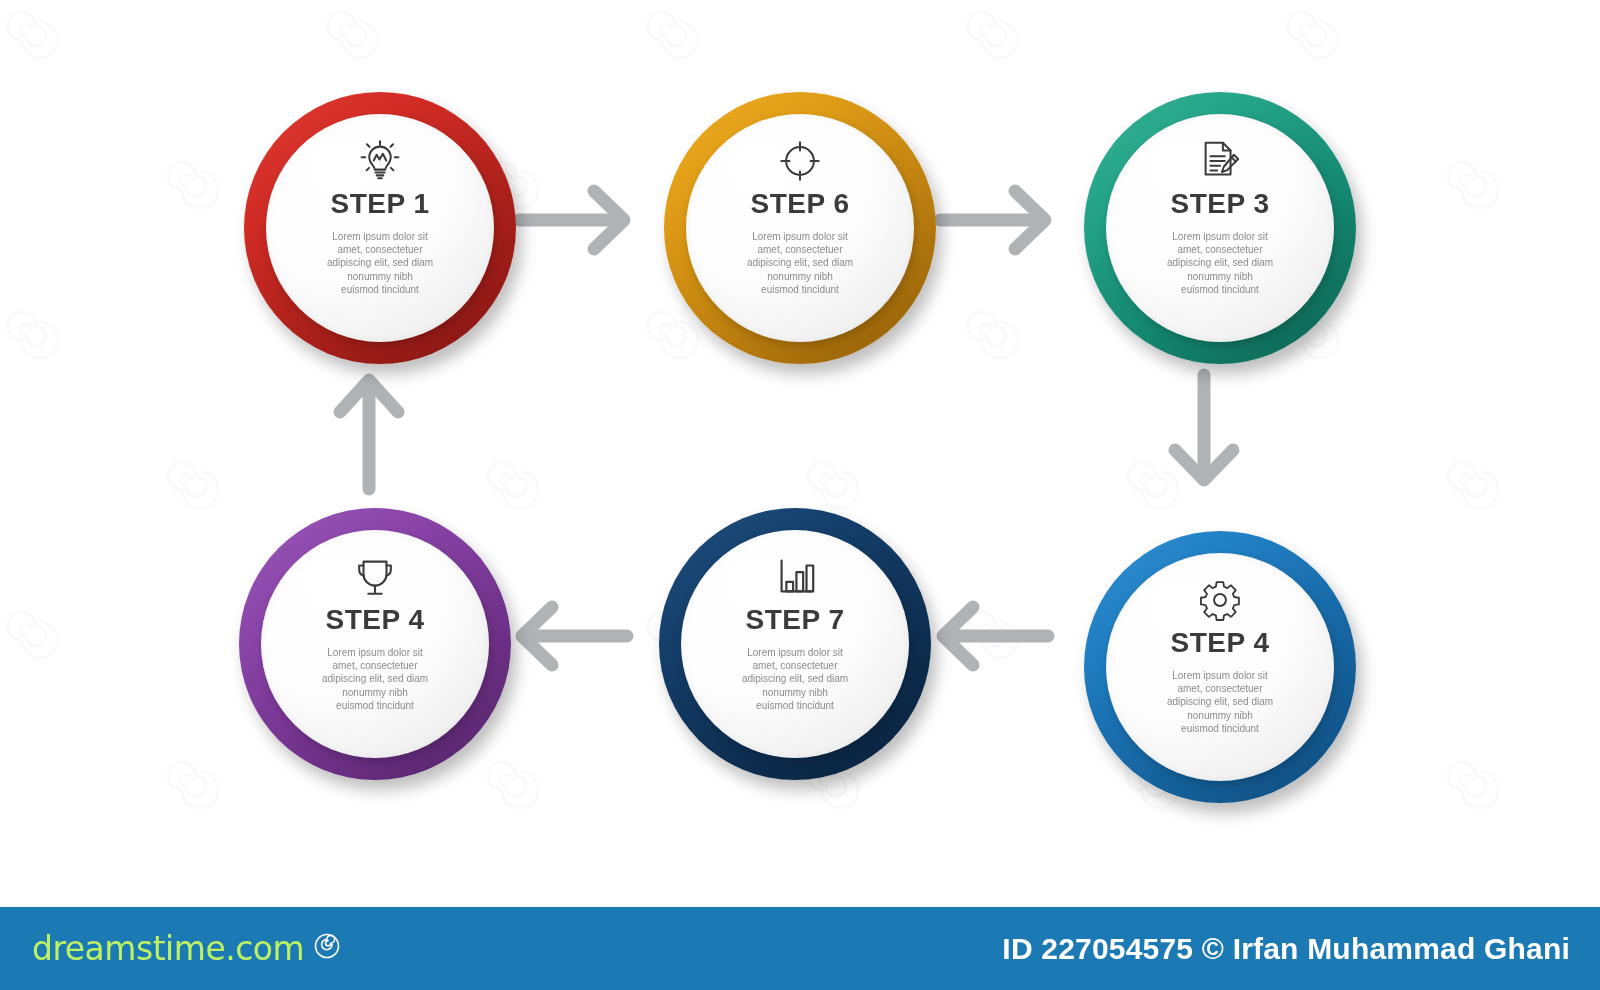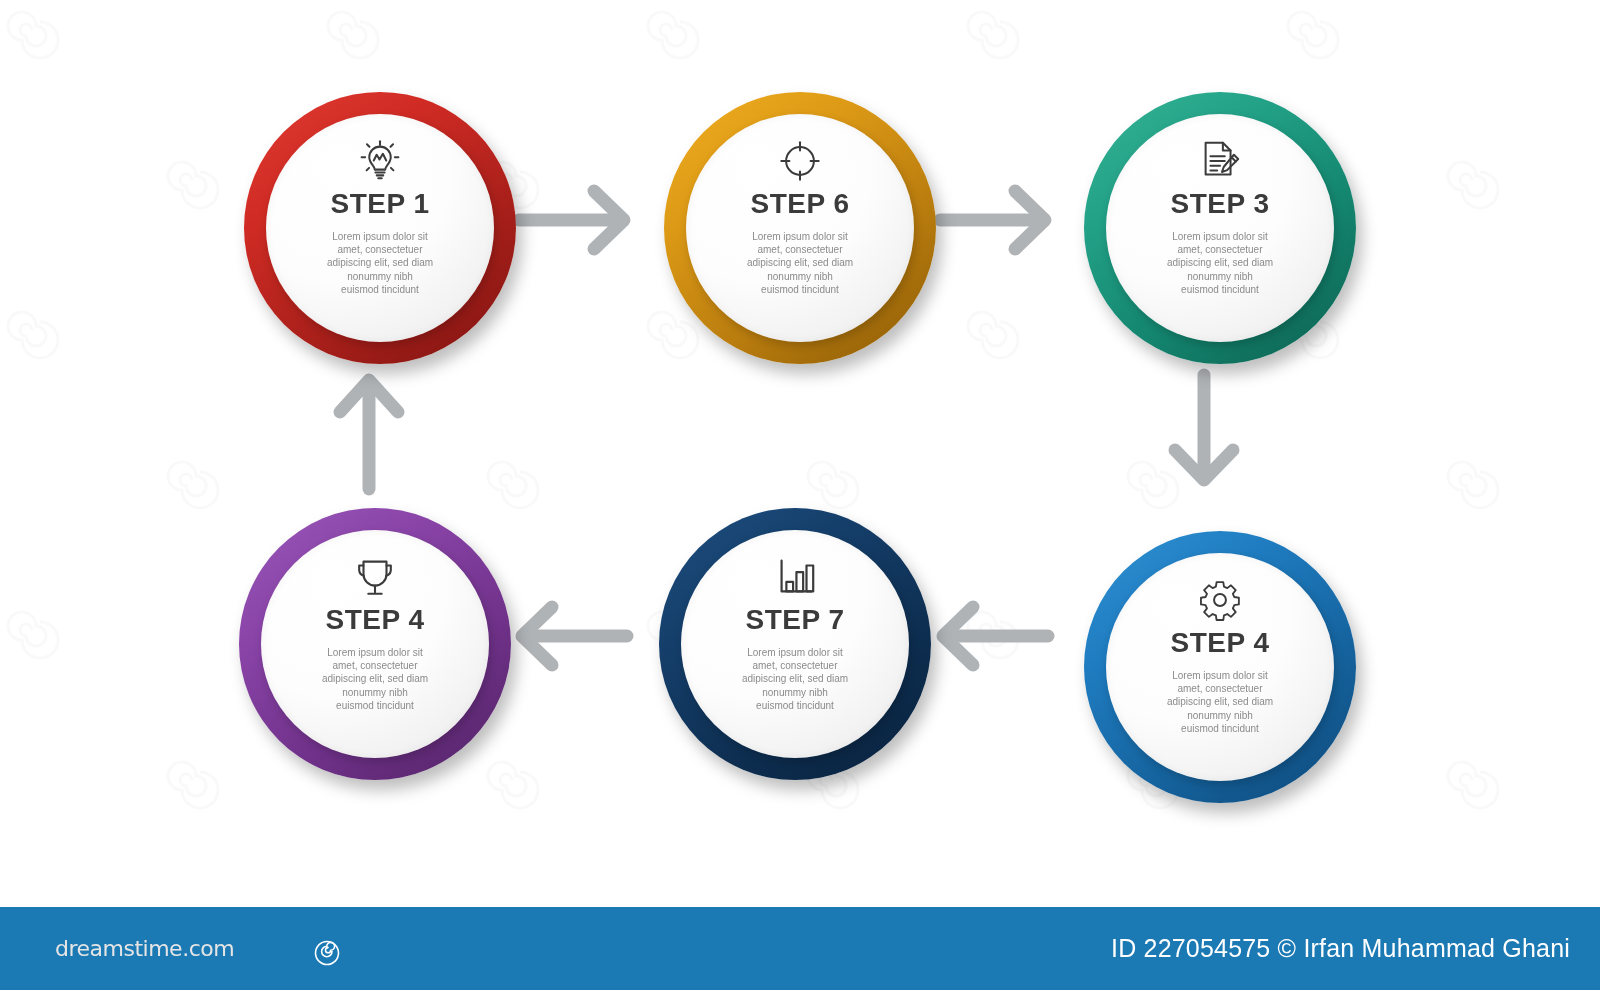--- a/index.html
+++ b/index.html
@@ -103,37 +103,36 @@
     align-items: center;
   }
   #logo {
     position: absolute;
     left: 32px;
     display: flex;
     align-items: flex-end;
   }
   #logo-text {
     font-family: "DejaVu Sans", sans-serif;
-    font-size: 22px;
-    color: #e5e5e5;
+    font-size: 33px;
+    color: #bef264;
     letter-spacing: -0.5px;
     font-weight: normal;
-    margin-left: 23px;
   }
   #logo-mark {
     position: absolute;
     left: 282px;
     top: 4px;
   }
   #credit {
     position: absolute;
     right: 30px;
-    font-size: 25px;
+    font-size: 30px;
     color: #ffffff;
-    font-weight: normal;
+    font-weight: bold;
     letter-spacing: 0.2px;
     white-space: nowrap;
   }
 </style>
 </head>
 <body>
 
 <div id="stage">
 
   <svg id="watermark" viewBox="0 0 1600 990" xmlns="http://www.w3.org/2000/svg">

